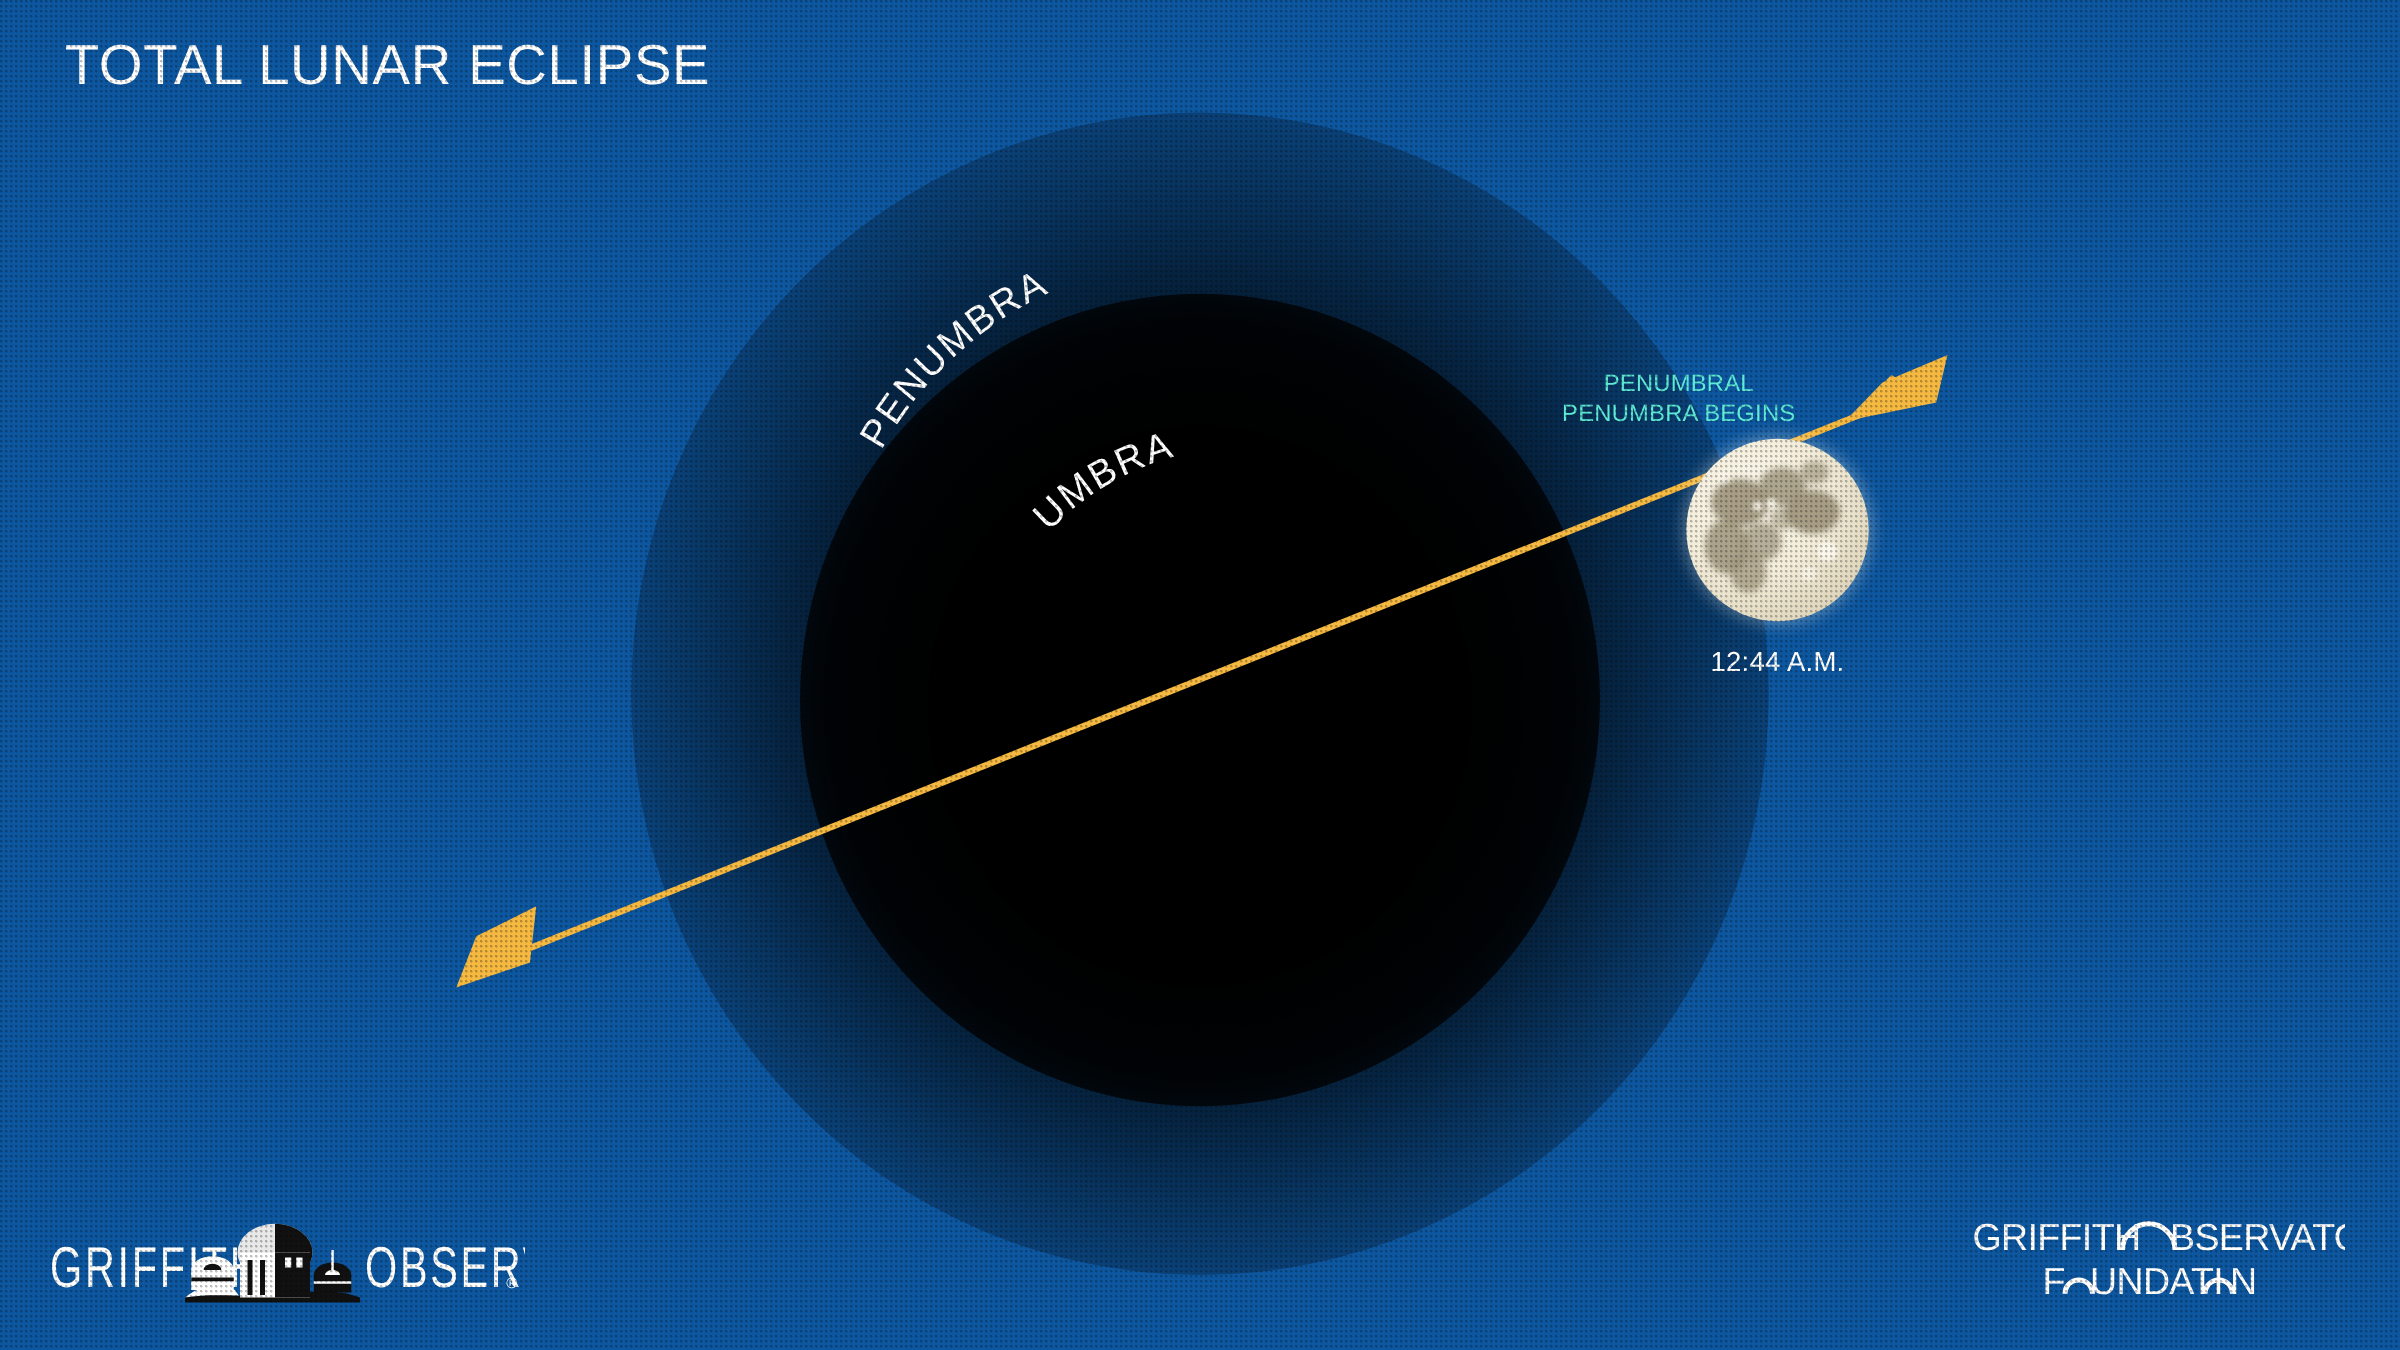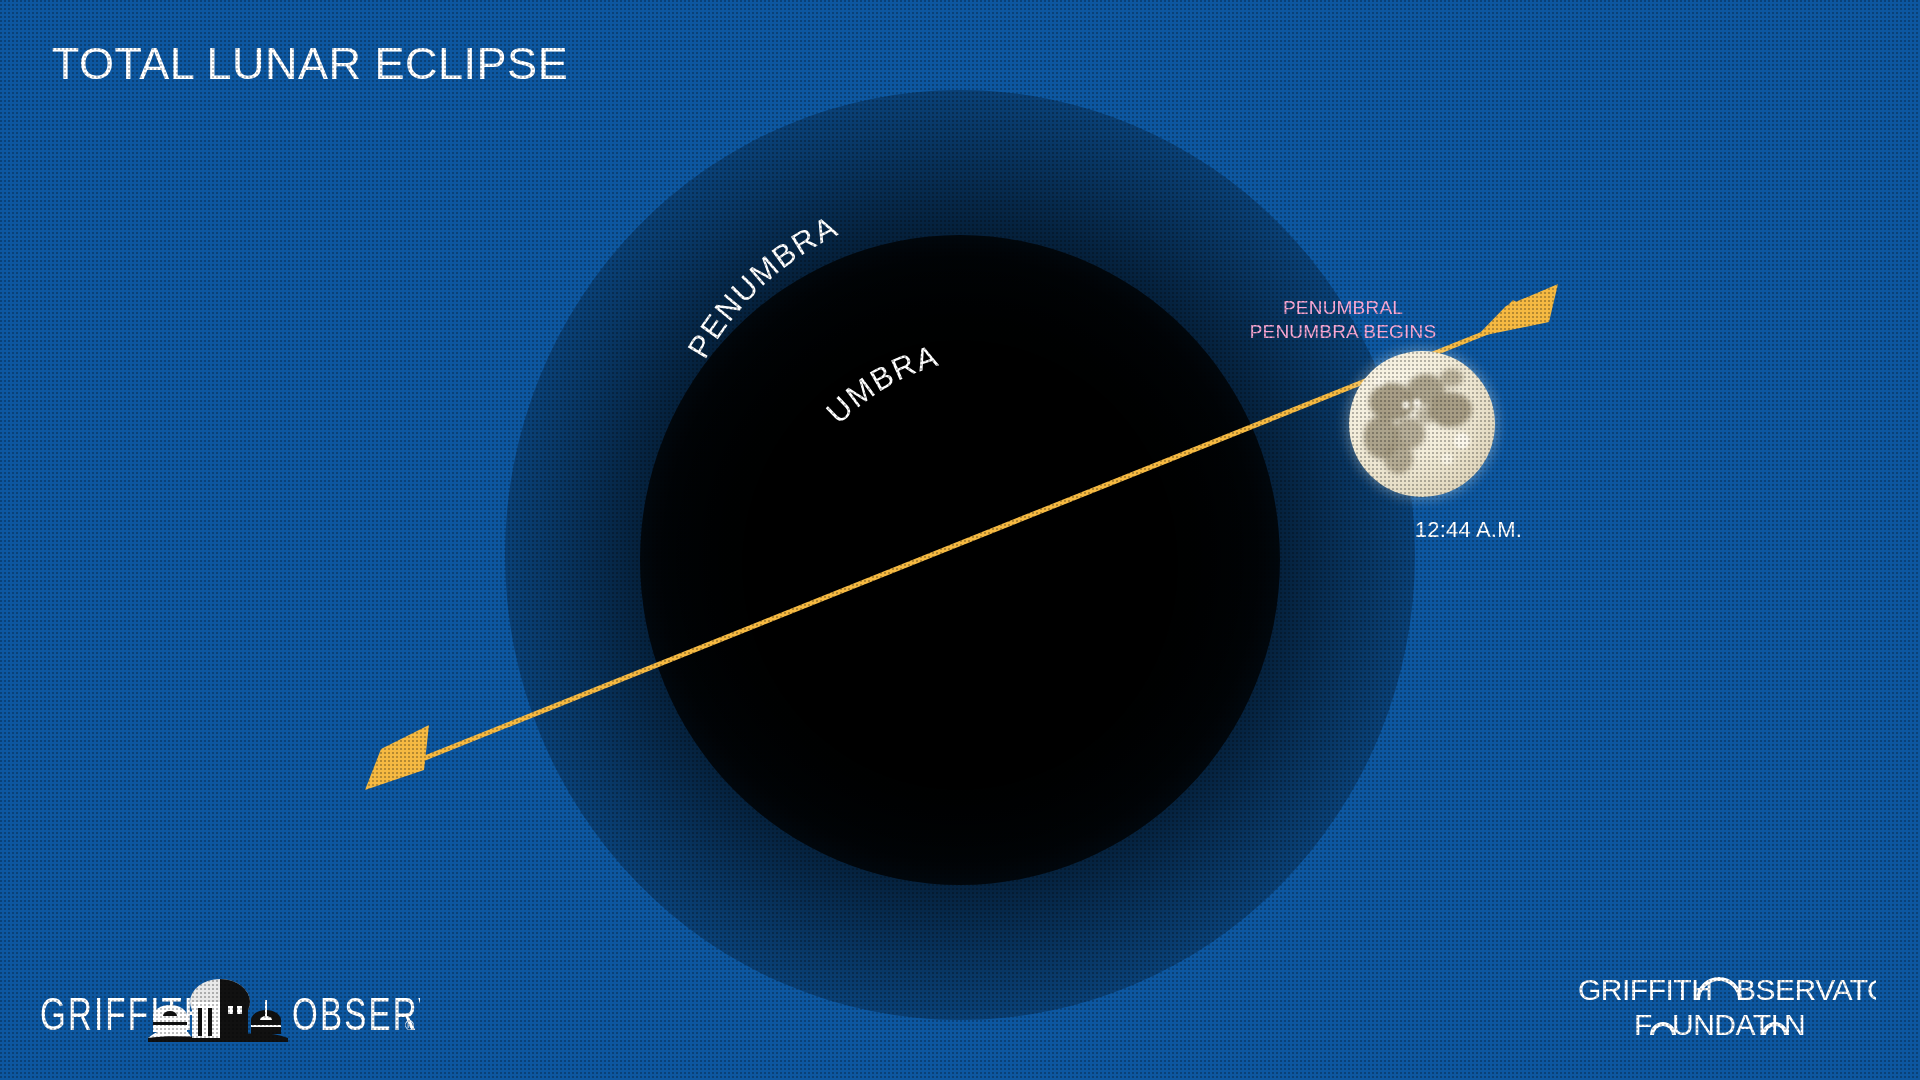--- a/index.html
+++ b/index.html
@@ -70,21 +70,21 @@
         #000000 86%,
         rgba(0,0,0,0.92) 94%,
         rgba(0,0,0,0.55) 99%,
         rgba(0,0,0,0.0) 100%);
     z-index: 12;
   }
 
   
   #title-block {
     position: absolute;
-    left: 0; top: 40px;
+    left: 0; top: 28px;
     width: 620px;
     z-index: 40;
     color: #ffffff;
     text-align: center;
     letter-spacing: 0.5px;
   }
   #title-main {
     font-size: 45px;
     line-height: 1.06;
     font-weight: 400;
@@ -149,34 +149,34 @@
       rgba(255,255,255,0) 62%, rgba(255,255,255,0.12) 88%, rgba(255,255,255,0.34) 100%);
     pointer-events: none;
   }
 
   
   #penumbral-begins-label {
     position: absolute;
     left: 1236px; top: 296px;
     width: 214px;
     z-index: 40;
-    color: #f9a8d4;
+    color: #5eead4;
     font-size: 19px;
     line-height: 1.26;
     text-align: center;
     letter-spacing: 0.2px;
   }
   #moon-time-label {
     position: absolute;
     left: 1322px; top: 517px;
     width: 200px;
     z-index: 40;
     color: #ffffff;
     font-size: 22px;
-    text-align: right;
+    text-align: center;
     letter-spacing: 0.2px;
   }
 
   
   #logo-observatory {
     position: absolute;
     left: 40px; top: 968px;
     height: 78px;
     z-index: 45;
     display: flex;

